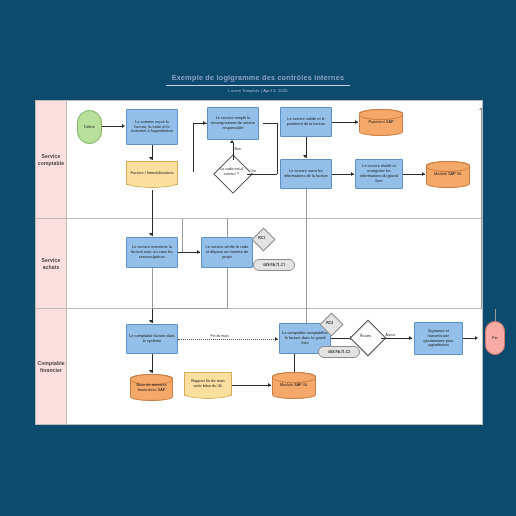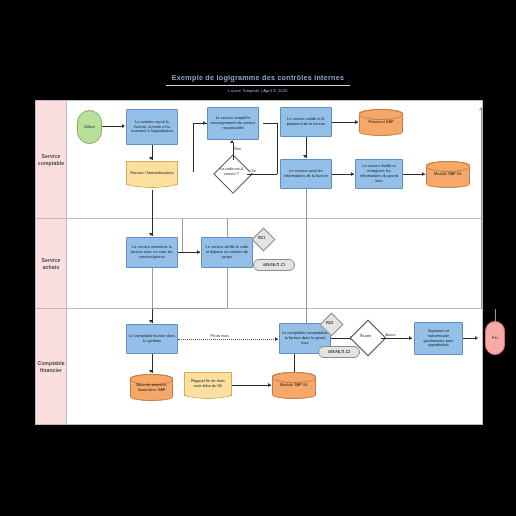--- a/index.html
+++ b/index.html
@@ -3,21 +3,21 @@
 <meta charset="utf-8">
 <style>
   * { box-sizing: border-box; }
   html, body {
     margin: 0; padding: 0;
     width: 516px; height: 516px;
     background: #ffffff;
     font-family: "Liberation Sans", sans-serif;
     overflow: hidden;
   }
-  #page { position: relative; width: 516px; height: 516px; background: #000000; }
+  #page { position: relative; width: 516px; height: 516px; background: #0c4a6e; }
 
   
   .hdr { position: absolute; left: 0; top: 66px; width: 516px; text-align: center; }
   .hdr-title {
     font-size: 7.2px; font-weight: bold; color: #8fa0c8;
     letter-spacing: .25px; line-height: 9px;
     display: inline-block; padding: 0 6px 2.5px 6px;
     border-bottom: .8px solid #c9d2e6;
   }
   .hdr-sub {

